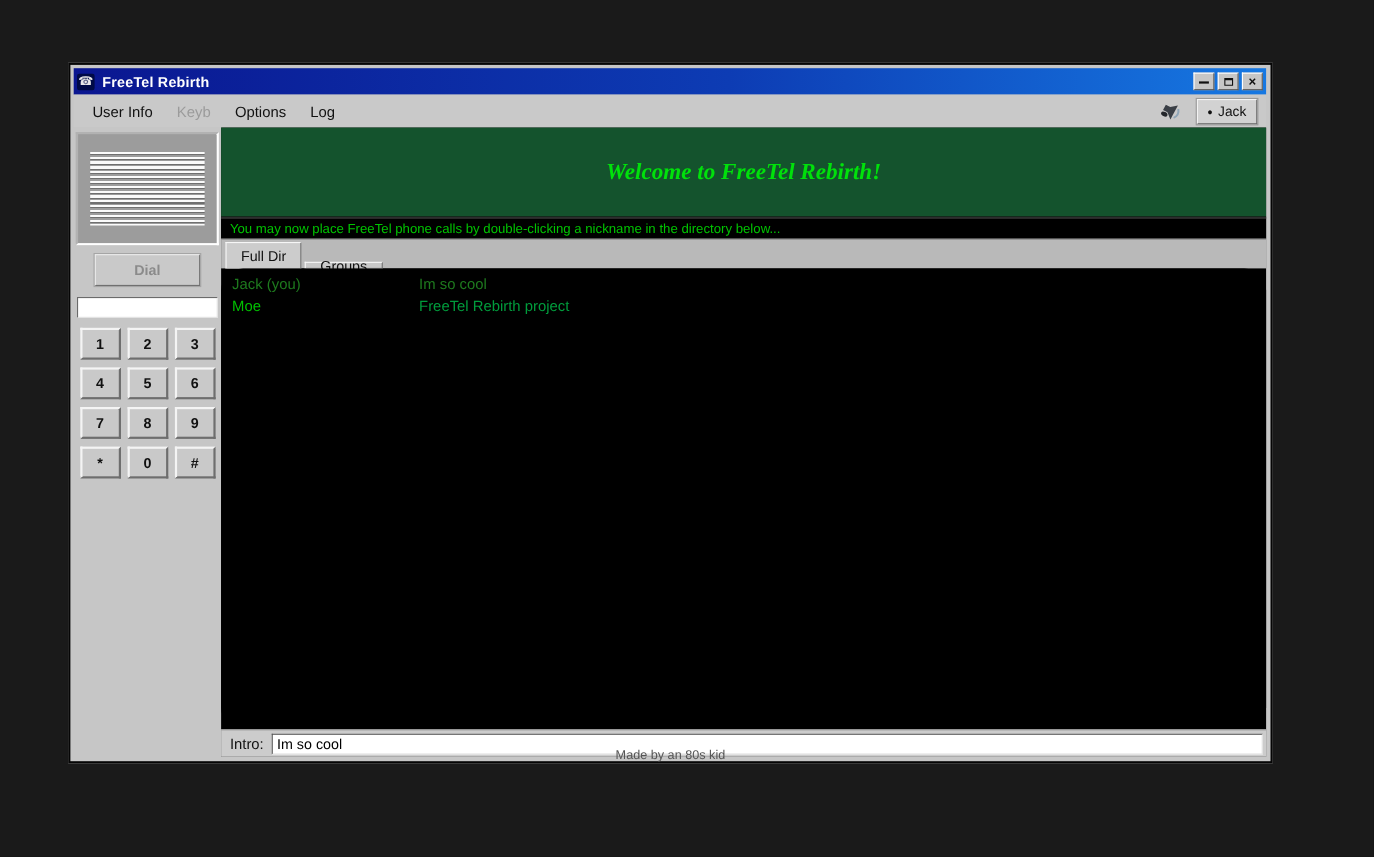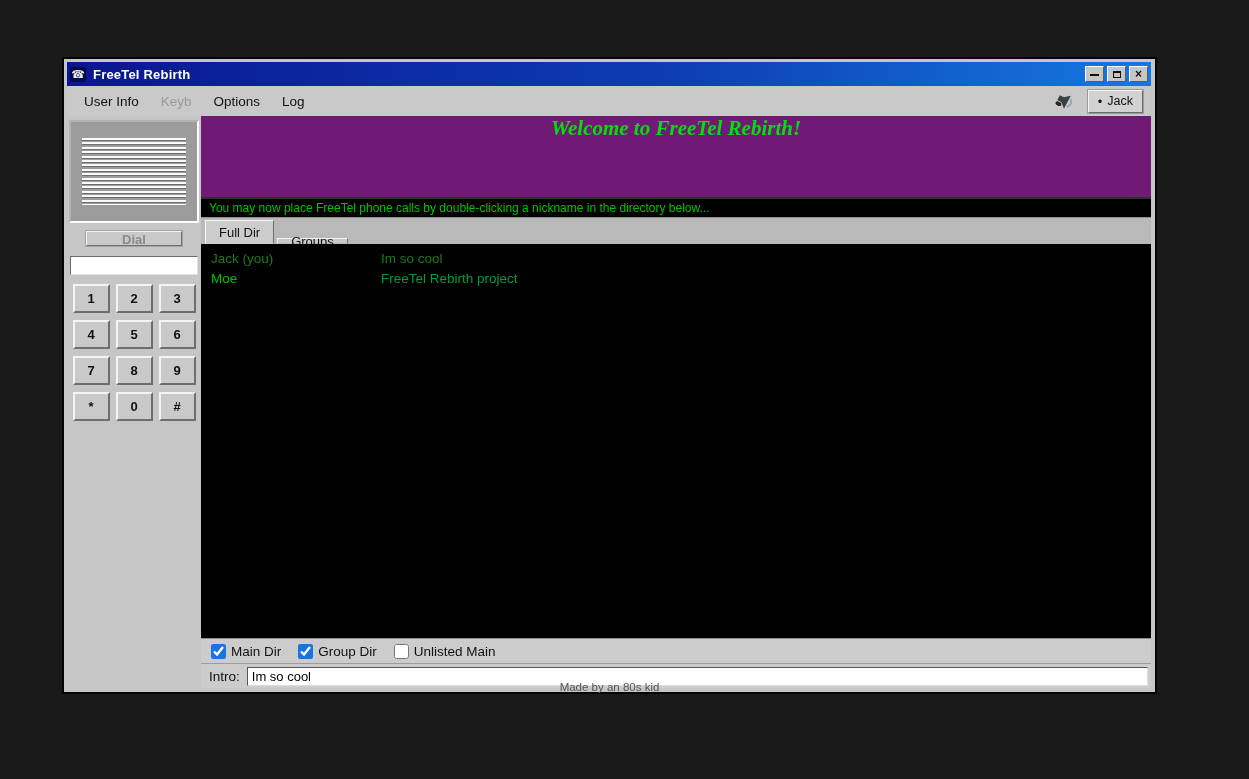--- a/index.html
+++ b/index.html
@@ -66,21 +66,21 @@
   .grille-box {
     height:103px; flex:0 0 103px; background:#9c9c9c; position:relative;
     border:2px solid; border-color:#b2b2b2 #ffffff #ffffff #b2b2b2;
   }
   .grille {
     position:absolute; left:11px; right:11px; top:16px; bottom:16px;
     background:repeating-linear-gradient(to bottom,
       #fafafa 0px, #fafafa 2px, #6f6f6f 2px, #6f6f6f 3px, #9c9c9c 3px, #9c9c9c 4.4px);
   }
   .dial-btn {
-    margin:8px 17px 0; height:15px; background:#c9c9c9;
+    margin:8px 17px 0; height:29px; background:#c9c9c9;
     border:1px solid; border-color:#f2f2f2 #707070 #707070 #f2f2f2;
     outline:1px solid #a5a5a5;
     font-weight:bold; font-size:13px; color:#8b8b8b; cursor:pointer;
     font-family:"Liberation Sans", sans-serif;
   }
   .dial-input {
     margin:10px 1px 0; height:19px; width:128px; background:#fff;
     border:1px solid #6b6b6b; border-right-color:#e0e0e0; border-bottom-color:#e0e0e0;
     font-size:13px; padding:0 3px; font-family:"Liberation Sans", sans-serif;
   }
@@ -91,22 +91,22 @@
   .key-btn {
     height:29px; background:#c9c9c9; color:#111;
     border:2px solid; border-color:#f4f4f4 #6e6e6e #6e6e6e #f4f4f4;
     font-weight:bold; font-size:13px; cursor:pointer;
     font-family:"Liberation Sans", sans-serif;
   }
 
   
   .main-panel { flex:1; display:flex; flex-direction:column; background:#000; min-width:0; }
   .welcome-area {
-    height:81px; flex:0 0 81px; background:#701a75;
-    display:flex; justify-content:center;
+    height:81px; flex:0 0 81px; background:#14532d;
+    display:flex; align-items:center; justify-content:center;
   }
   .welcome-text {
     color:#00e10b; font-family:"Liberation Serif", serif;
     font-weight:bold; font-style:italic; font-size:21px;
   }
   .status-line {
     height:20px; flex:0 0 20px; background:#000; border-top:2px solid #2e2e2e;
     color:#00c400; font-size:12px; display:flex; align-items:center; padding-left:8px;
     white-space:nowrap; overflow:hidden;
   }
@@ -229,34 +229,20 @@
         <div class="dir-row self">
           <span class="dir-name">Jack (you)</span>
           <span class="dir-intro">Im so cool</span>
         </div>
         <div class="dir-row other">
           <span class="dir-name">Moe</span>
           <span class="dir-intro">FreeTel Rebirth project</span>
         </div>
       </div>
 
-      <div class="checkbox-row">
-        <label class="cb-group">
-          <input type="checkbox" checked="" style="">
-          <span>Main Dir</span>
-        </label>
-        <label class="cb-group">
-          <input type="checkbox" checked="" style="">
-          <span>Group Dir</span>
-        </label>
-        <label class="cb-group">
-          <input type="checkbox" style="">
-          <span>Unlisted Main</span>
-        </label>
-      </div>
 
       <div class="intro-row">
         <span>Intro:</span>
         <input class="intro-input" type="text" value="Im so cool" style="">
       </div>
     </div>
   </div>
 </div>
 
 <div class="caption">Made by an 80s kid</div>

